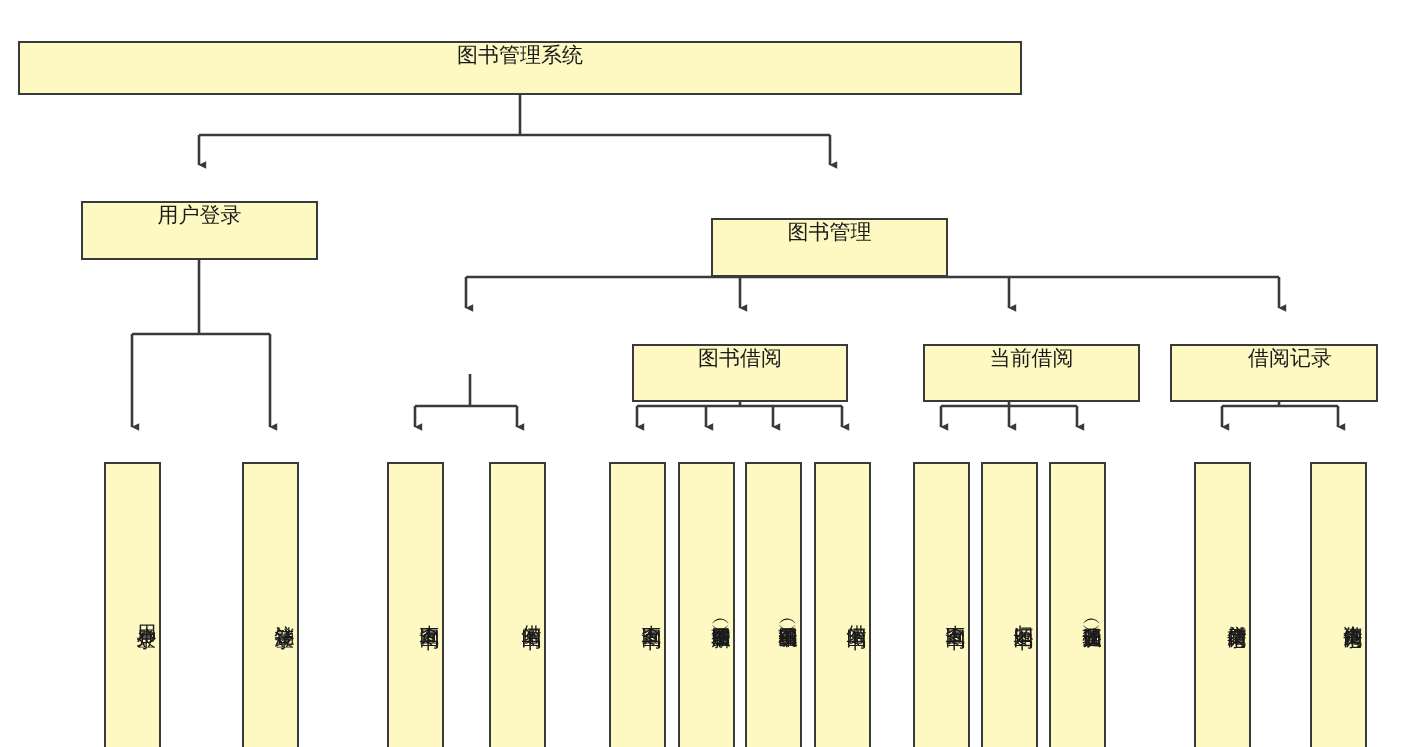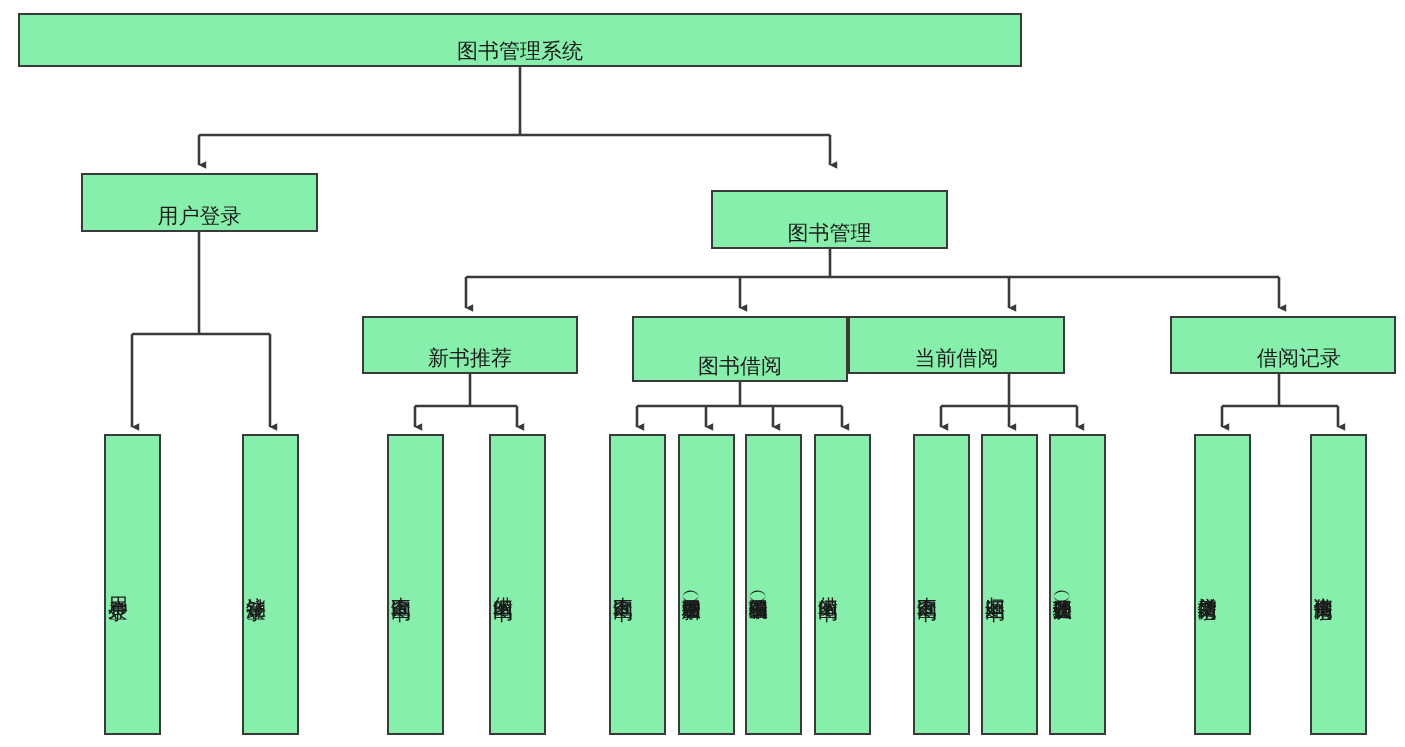--- a/index.html
+++ b/index.html
@@ -23,27 +23,28 @@
     left: 0;
     top: 0;
     width: 1405px;
     height: 747px;
     pointer-events: none;
   }
   .node {
     position: absolute;
     box-sizing: border-box;
     border: 2.5px solid #3a3a3a;
-    background: #86efac;
+    background: #fef9c3;
     color: #1a1a1a;
     display: flex;
-    align-items: flex-end;
+    align-items: flex-start;
     justify-content: center;
     text-align: center;
     line-height: 1.22;
+    margin-top: 28px;
   }
   .node.h {
     font-size: 21px;
   }
   .node.root {
     font-size: 21px;
   }
   .node.leaf {
     writing-mode: vertical-rl;
     text-orientation: upright;
@@ -128,33 +129,30 @@
   </div>
 
   <div class="node h" style="left:81px; top:173px; width:237px; height:59px;">
     <span class="lbl">用户登录</span>
   </div>
 
   <div class="node h" style="left:711px; top:190px; width:237px; height:59px;">
     <span class="lbl">图书管理</span>
   </div>
 
-  <div class="node h" style="left:362px; top:316px; width:216px; height:58px;">
-    <span class="lbl">新书推荐</span>
-  </div>
-
-  <div class="node h" style="left:632px; top:316px; width:216px; height:66px;">
+
+  <div class="node h" style="left:632px; top:316px; width:216px; height:58px;">
     <span class="lbl">图书借阅</span>
   </div>
 
-  <div class="node h" style="left:848px; top:316px; width:217px; height:58px;">
+  <div class="node h" style="left:923px; top:316px; width:217px; height:58px;">
     <span class="lbl">当前借阅</span>
   </div>
 
-  <div class="node h" style="left:1170px; top:316px; width:226px; height:58px;padding-left:32px;">
+  <div class="node h" style="left:1170px; top:316px; width:208px; height:58px;padding-left:32px;">
     <span class="lbl">借阅记录</span>
   </div>
 
   <div class="node leaf" style="left:104px; top:434px; width:57px; height:301px;">
     <span class="lbl">用户登录</span>
   </div>
 
   <div class="node leaf" style="left:242px; top:434px; width:57px; height:301px;">
     <span class="lbl">注销登录</span>
   </div>

